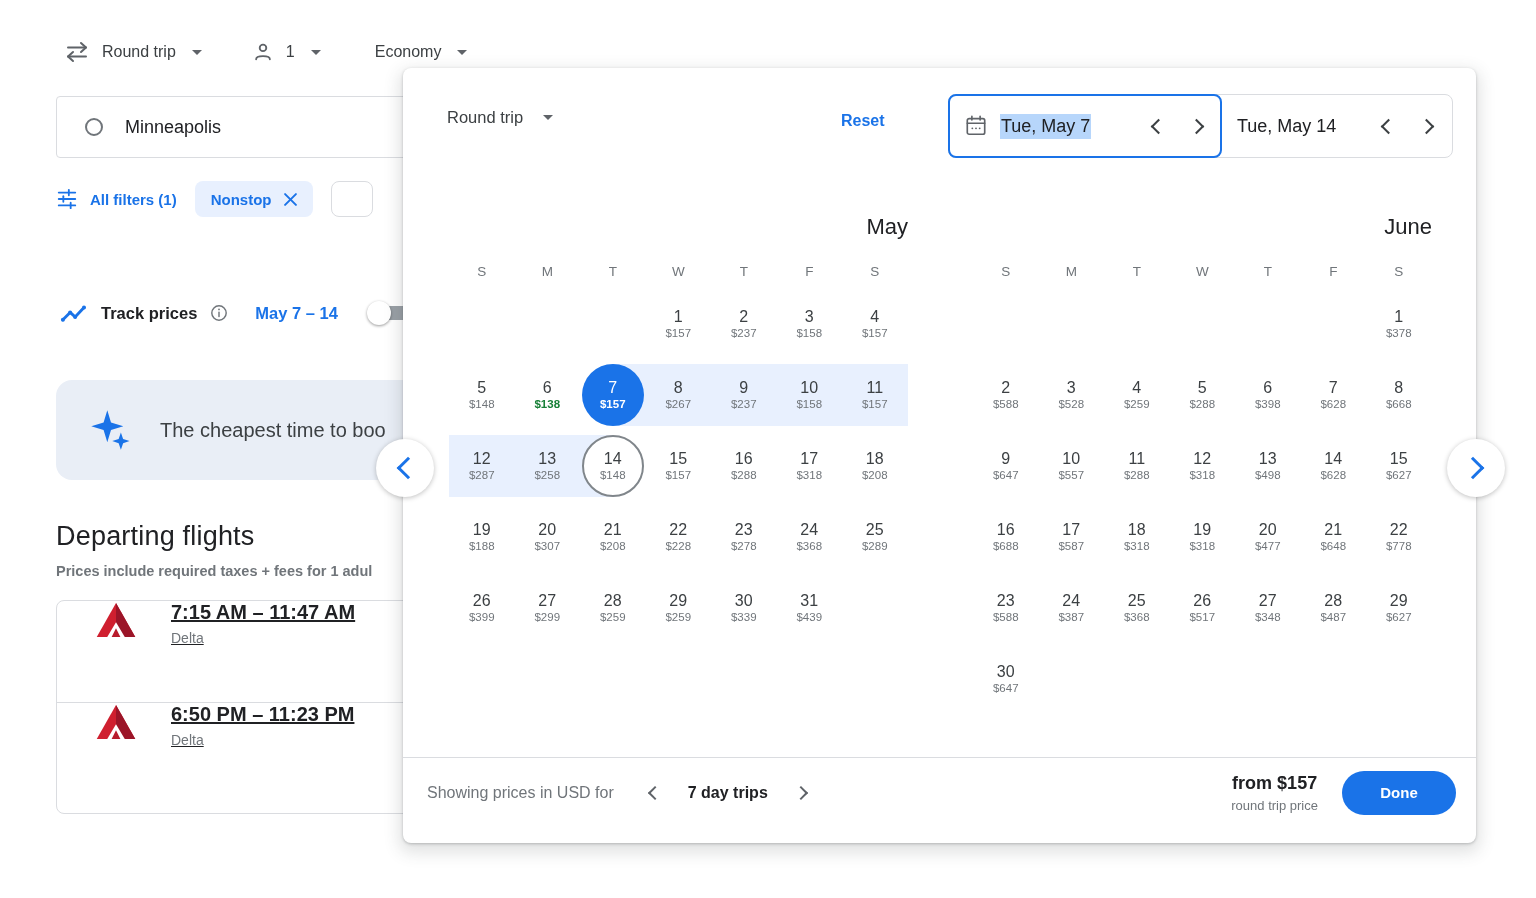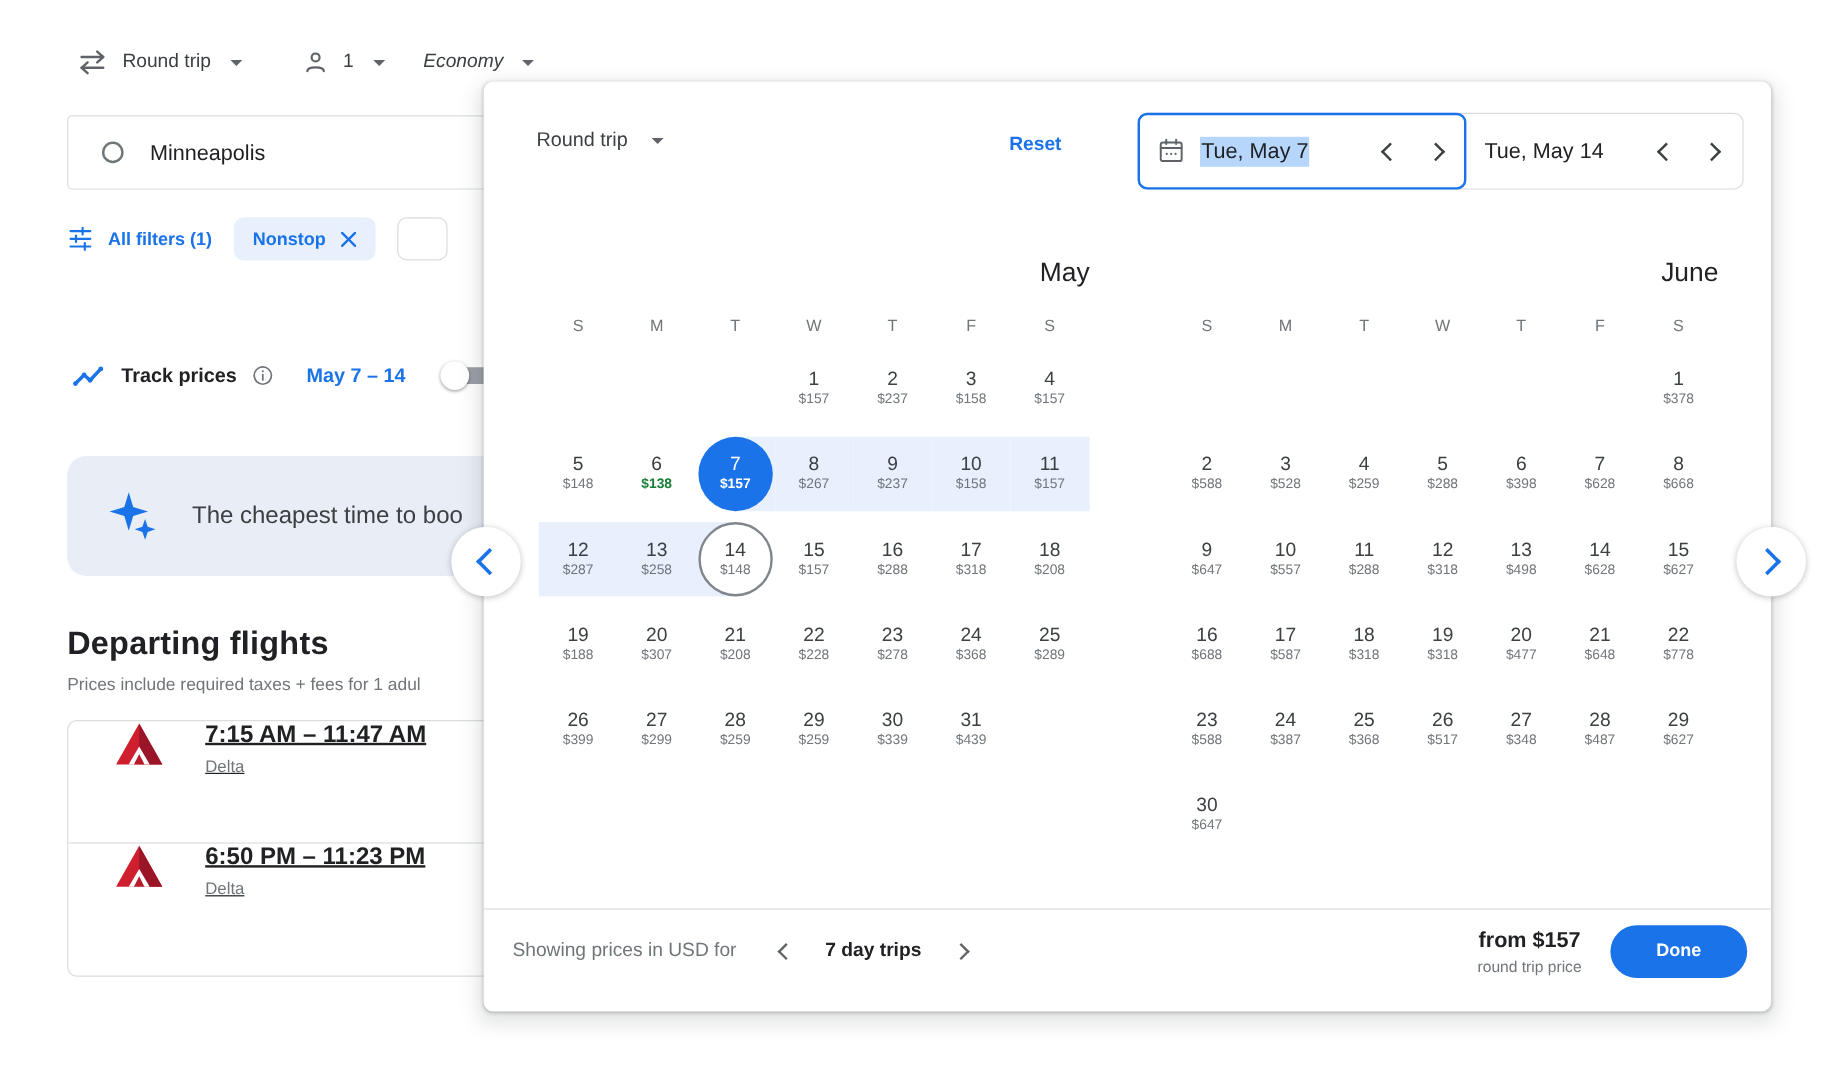--- a/index.html
+++ b/index.html
@@ -20,22 +20,22 @@
   .all-filters{display:flex;align-items:center;gap:12px;color:var(--accent,#1a73e8);font-size:15px;font-weight:700;cursor:pointer;}
   .chip{display:flex;align-items:center;gap:12px;background:var(--range,#e8f0fe);color:var(--accent,#1a73e8);font-size:15px;font-weight:700;height:36px;padding:0 16px;border-radius:8px;cursor:pointer;}
   .chip-partial{width:42px;height:36px;border:1px solid var(--border,#dadce0);border-radius:8px;box-sizing:border-box;}
   .track-row{position:absolute;left:60px;top:296px;display:flex;align-items:center;gap:13px;height:34px;}
   .track-label{font-size:16.5px;font-weight:700;color:#202124;}
   .track-dates{font-size:16.5px;font-weight:700;color:var(--accent,#1a73e8);margin-left:14px;}
   .toggle{position:relative;width:42px;height:14px;background:#9aa0a6;border-radius:7px;margin-left:26px;cursor:pointer;}
   .toggle-thumb{position:absolute;left:-10px;top:-5px;width:24px;height:24px;background:#fff;border-radius:50%;box-shadow:0 1px 3px rgba(0,0,0,.4);}
   .banner{position:absolute;left:56px;top:380px;width:420px;height:100px;background:var(--banner,#e9eef6);border-radius:16px;display:flex;align-items:center;gap:28px;padding-left:34px;box-sizing:border-box;}
   .banner-text{font-size:20px;color:#3c4043;white-space:nowrap;}
-  .dep-title{position:absolute;left:56px;top:521px;font-size:27px;font-weight:700;color:#202124;letter-spacing:.2px;}
-  .dep-sub{position:absolute;left:56px;top:563px;font-size:14.5px;color:#70757a;white-space:nowrap;}
+  .dep-title{position:absolute;left:56px;top:521px;font-size:27px;font-weight:400;color:#202124;letter-spacing:.2px;}
+  .dep-sub{position:absolute;left:56px;top:563px;font-size:14.5px;color:#70757a;white-space:nowrap;font-weight:bold;}
   .flight-card{position:absolute;left:56px;top:600px;width:420px;border:1px solid var(--border,#dadce0);border-radius:8px;background:#fff;box-sizing:border-box;}
   .flight-row{height:101px;display:flex;align-items:flex-start;padding-left:38px;gap:34px;cursor:pointer;text-decoration:underline;}
   .flight-row + .flight-row{border-top:1px solid var(--border,#dadce0);height:110px;}
   .flight-times{font-size:20px;font-weight:700;color:#202124;}
   .flight-airline{font-size:14px;color:#70757a;margin-top:6px;}
   
   .overlay{position:absolute;left:403px;top:68px;width:1073px;height:775px;background:#fff;border-radius:8px;z-index:10;
     box-shadow:0 1px 3px rgba(60,64,67,.3),0 6px 16px 4px rgba(60,64,67,.15);}
   .dp-triptype{position:absolute;left:44px;top:40px;display:flex;align-items:center;gap:16px;font-size:16.5px;color:#3c4043;cursor:pointer;}
   .dp-reset{position:absolute;left:438px;top:44px;font-size:16px;font-weight:700;color:var(--accent,#1a73e8);cursor:pointer;}
@@ -107,21 +107,21 @@
   <div class="tb-item" style="margin-left:50px;">
     <span>
       <svg width="22" height="22" viewBox="0 0 24 24" fill="none" stroke="#5f6368" stroke-width="2" stroke-linecap="round">
         <circle cx="12" cy="7.5" r="3.6"></circle>
           <path d="M4.5 20 c0-4.6 15-4.6 15 0"></path>
       </svg>
     </span>
     <span>1</span>
     <span class="caret"></span>
   </div>
-  <div class="tb-item" style="margin-left:32px;font-style:italic;">
+  <div class="tb-item" style="margin-left:54px;">
     <span>Economy</span>
     <span class="caret"></span>
   </div>
 </div>
 
 <div class="origin-box">
   <span class="origin-ring"></span>
   <span class="origin-text">Minneapolis</span>
 </div>
 

